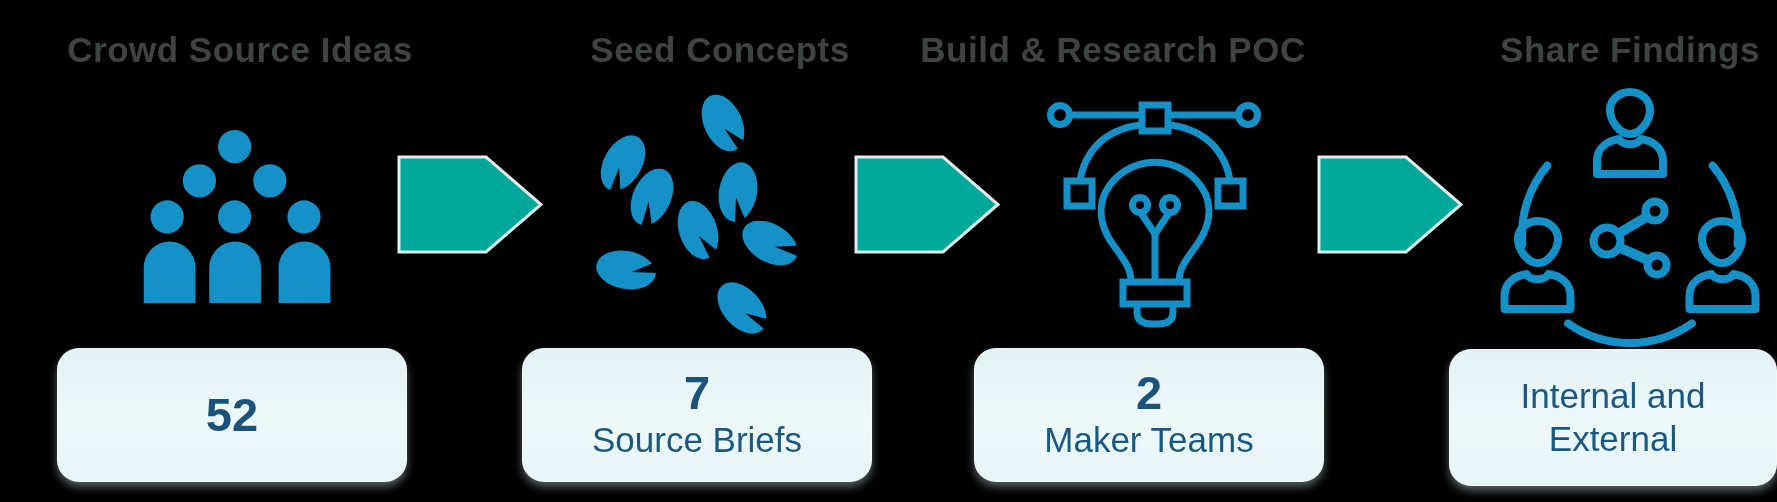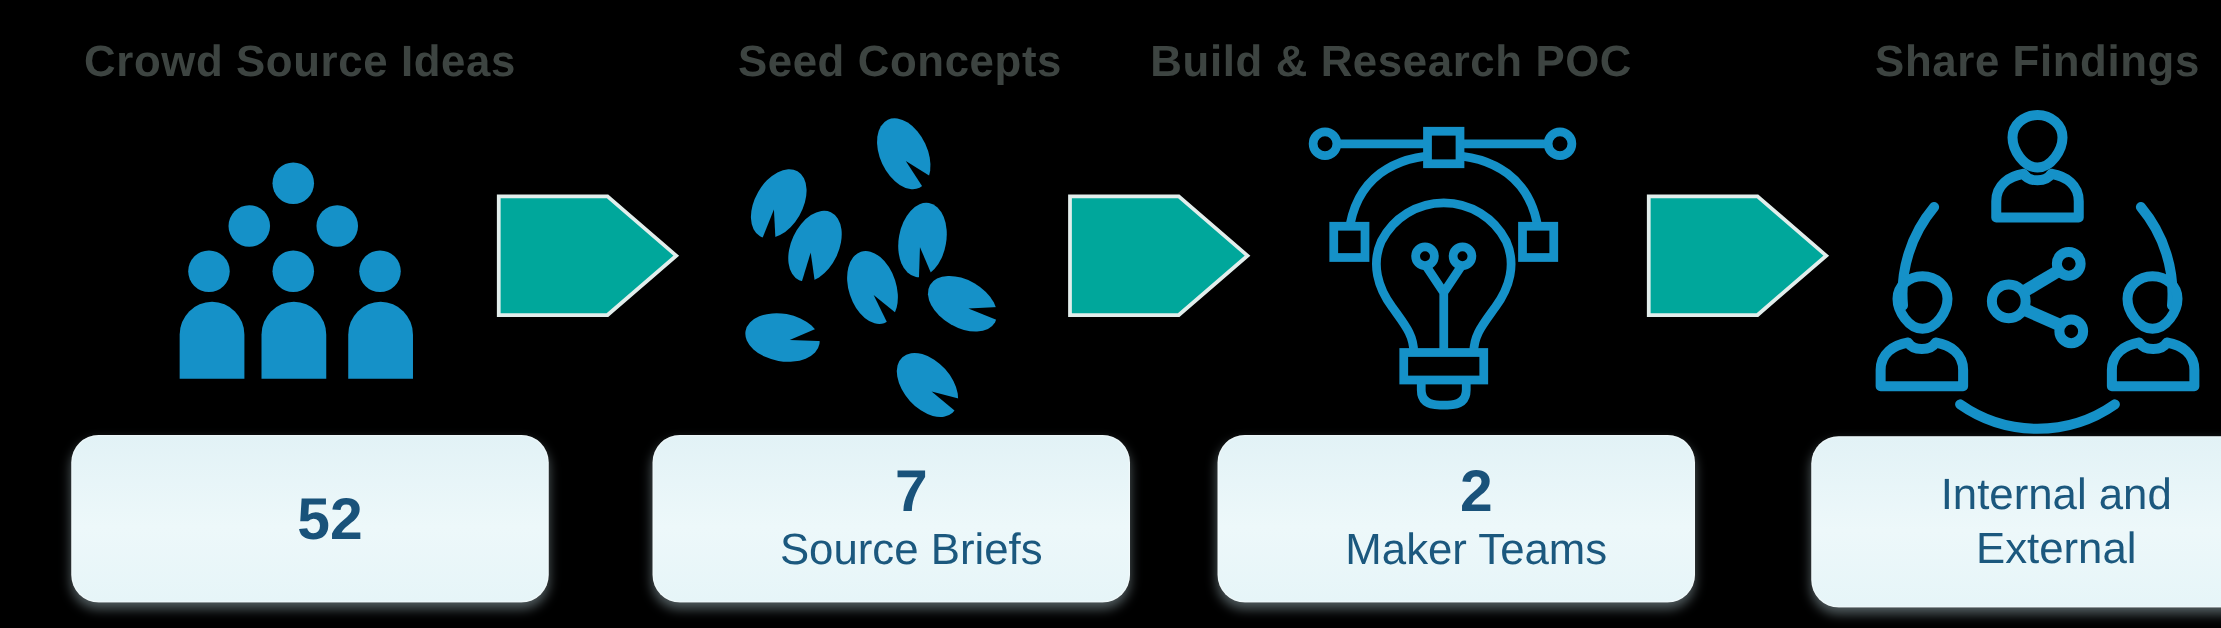--- a/index.html
+++ b/index.html
@@ -28,21 +28,20 @@
   .share-pos{left:1455px;top:85px;width:270px;height:260px;}
   .arrow-svg{position:absolute;top:155px;width:146px;height:99px;overflow:visible;}
   .arrow-1{left:357px;} .arrow-2{left:814px;} .arrow-3{left:1277px;}
   .stat-box{
     position:absolute;top:348px;width:350px;height:134px;
     border-radius:22px;
     background:linear-gradient(180deg,var(--box-bg-top,#E2F2F6) 0%, #EDF8FA 55%, var(--box-bg-bottom,#E6F5F8) 100%);
     box-shadow:0 5px 9px rgba(150,170,175,.55), 0 0 0 1px rgba(255,255,255,.35) inset;
     display:flex;flex-direction:column;align-items:center;justify-content:center;
     text-align:center;
-    padding-left:32px;
   }
   .box-1{left:17px;} .box-2{left:482px;} .box-3{left:934px;} .box-4{left:1409px;width:328px;height:137px;top:349px;}
   .stat-value{
     font-size:47px;font-weight:bold;line-height:1.08;
     color:var(--box-value-color,#19527A);
   }
   .stat-value:empty{display:none;}
   .stat-label{
     font-size:35px;line-height:1.22;max-width:300px;
     color:var(--box-label-color,#1B587E);

